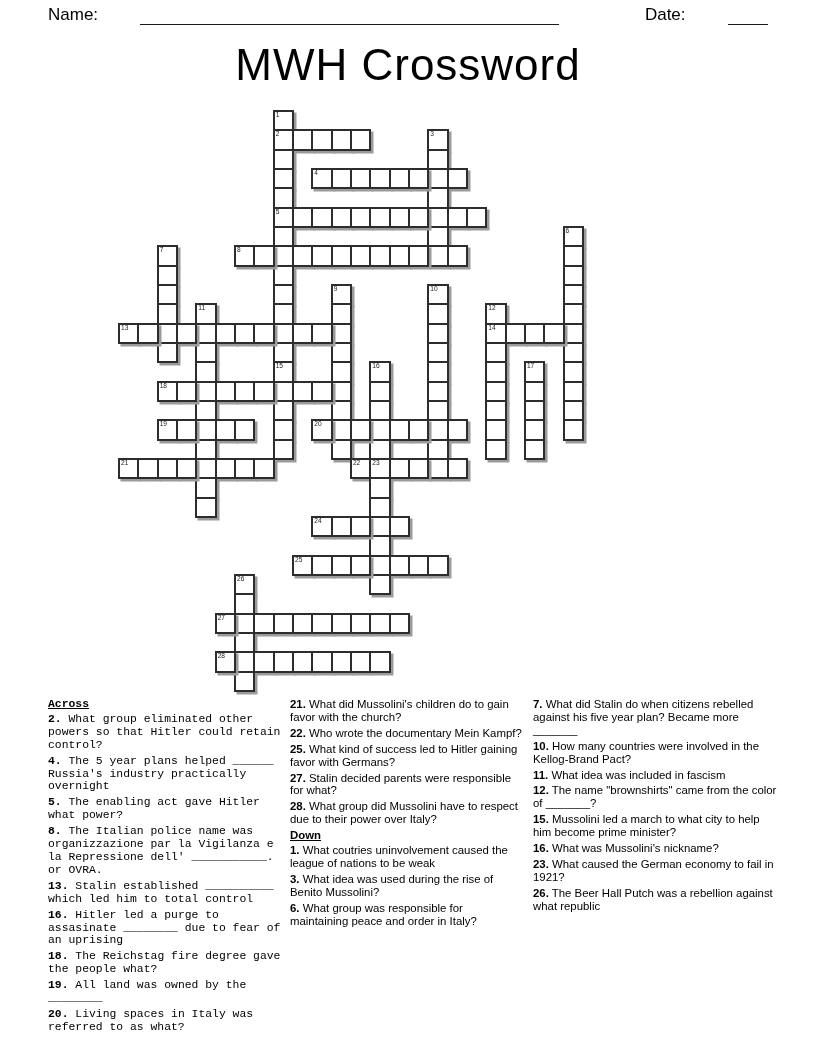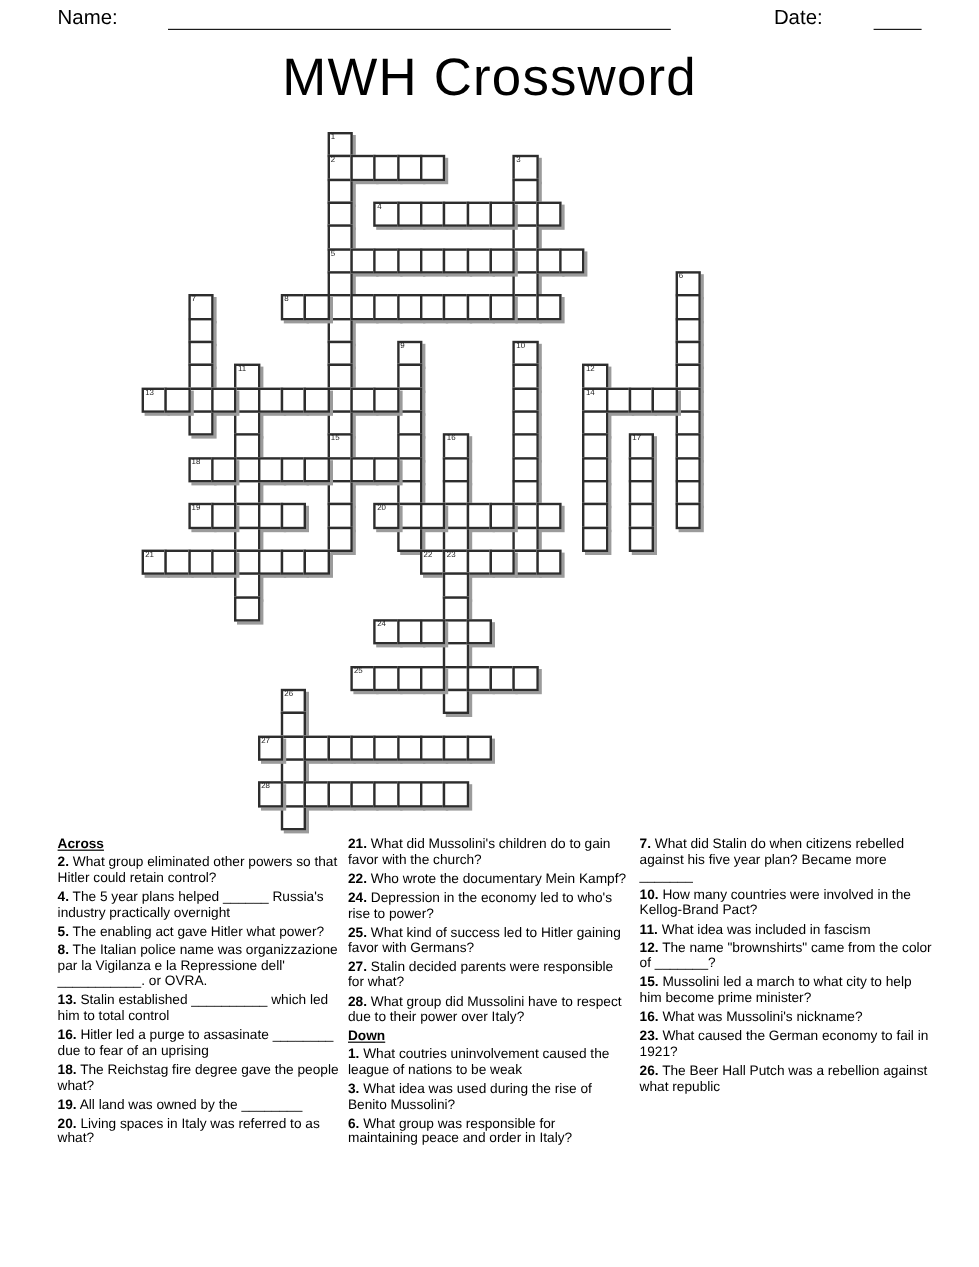--- a/index.html
+++ b/index.html
@@ -61,21 +61,21 @@
     color: #222;
     font-family: "Liberation Sans", sans-serif;
   }
   
   .clue-col {
     position: absolute;
     top: 698px;
     font-size: 11.4px;
     line-height: 12.9px;
   }
-  .clue-col-1 { left: 48px;  width: 238px; }
+  .clue-col-1 { left: 48px;  width: 238px; font-family: Liberation Mono, monospace; }
   .clue-col-2 { left: 290px; width: 232px; }
   .clue-col-3 { left: 533px; width: 245px; }
   .clue-header {
     font-weight: bold;
     text-decoration: underline;
     margin-bottom: 2px;
   }
   .clue { margin-bottom: 3px; }
   .clue b { font-weight: bold; }
 </style>
@@ -357,21 +357,20 @@
     <div class="clue"><b>8.</b> The Italian police name was organizzazione par la Vigilanza e la Repressione dell' ___________. or OVRA.</div>
     <div class="clue"><b>13.</b> Stalin established __________ which led him to total control</div>
     <div class="clue"><b>16.</b> Hitler led a purge to assasinate ________ due to fear of an uprising</div>
     <div class="clue"><b>18.</b> The Reichstag fire degree gave the people what?</div>
     <div class="clue"><b>19.</b> All land was owned by the ________</div>
     <div class="clue"><b>20.</b> Living spaces in Italy was referred to as what?</div>
   </div>
 <div class="clue-col clue-col-2">
     <div class="clue"><b>21.</b> What did Mussolini's children do to gain favor with the church?</div>
     <div class="clue"><b>22.</b> Who wrote the documentary Mein Kampf?</div>
-    <div class="clue"><b>24.</b> Depression in the economy led to who's rise to power?</div>
     <div class="clue"><b>25.</b> What kind of success led to Hitler gaining favor with Germans?</div>
     <div class="clue"><b>27.</b> Stalin decided parents were responsible for what?</div>
     <div class="clue"><b>28.</b> What group did Mussolini have to respect due to their power over Italy?</div>
     <div class="clue-header">Down</div>
     <div class="clue"><b>1.</b> What coutries uninvolvement caused the league of nations to be weak</div>
     <div class="clue"><b>3.</b> What idea was used during the rise of Benito Mussolini?</div>
     <div class="clue"><b>6.</b> What group was responsible for maintaining peace and order in Italy?</div>
   </div>
 <div class="clue-col clue-col-3">
     <div class="clue"><b>7.</b> What did Stalin do when citizens rebelled against his five year plan? Became more _______</div>

